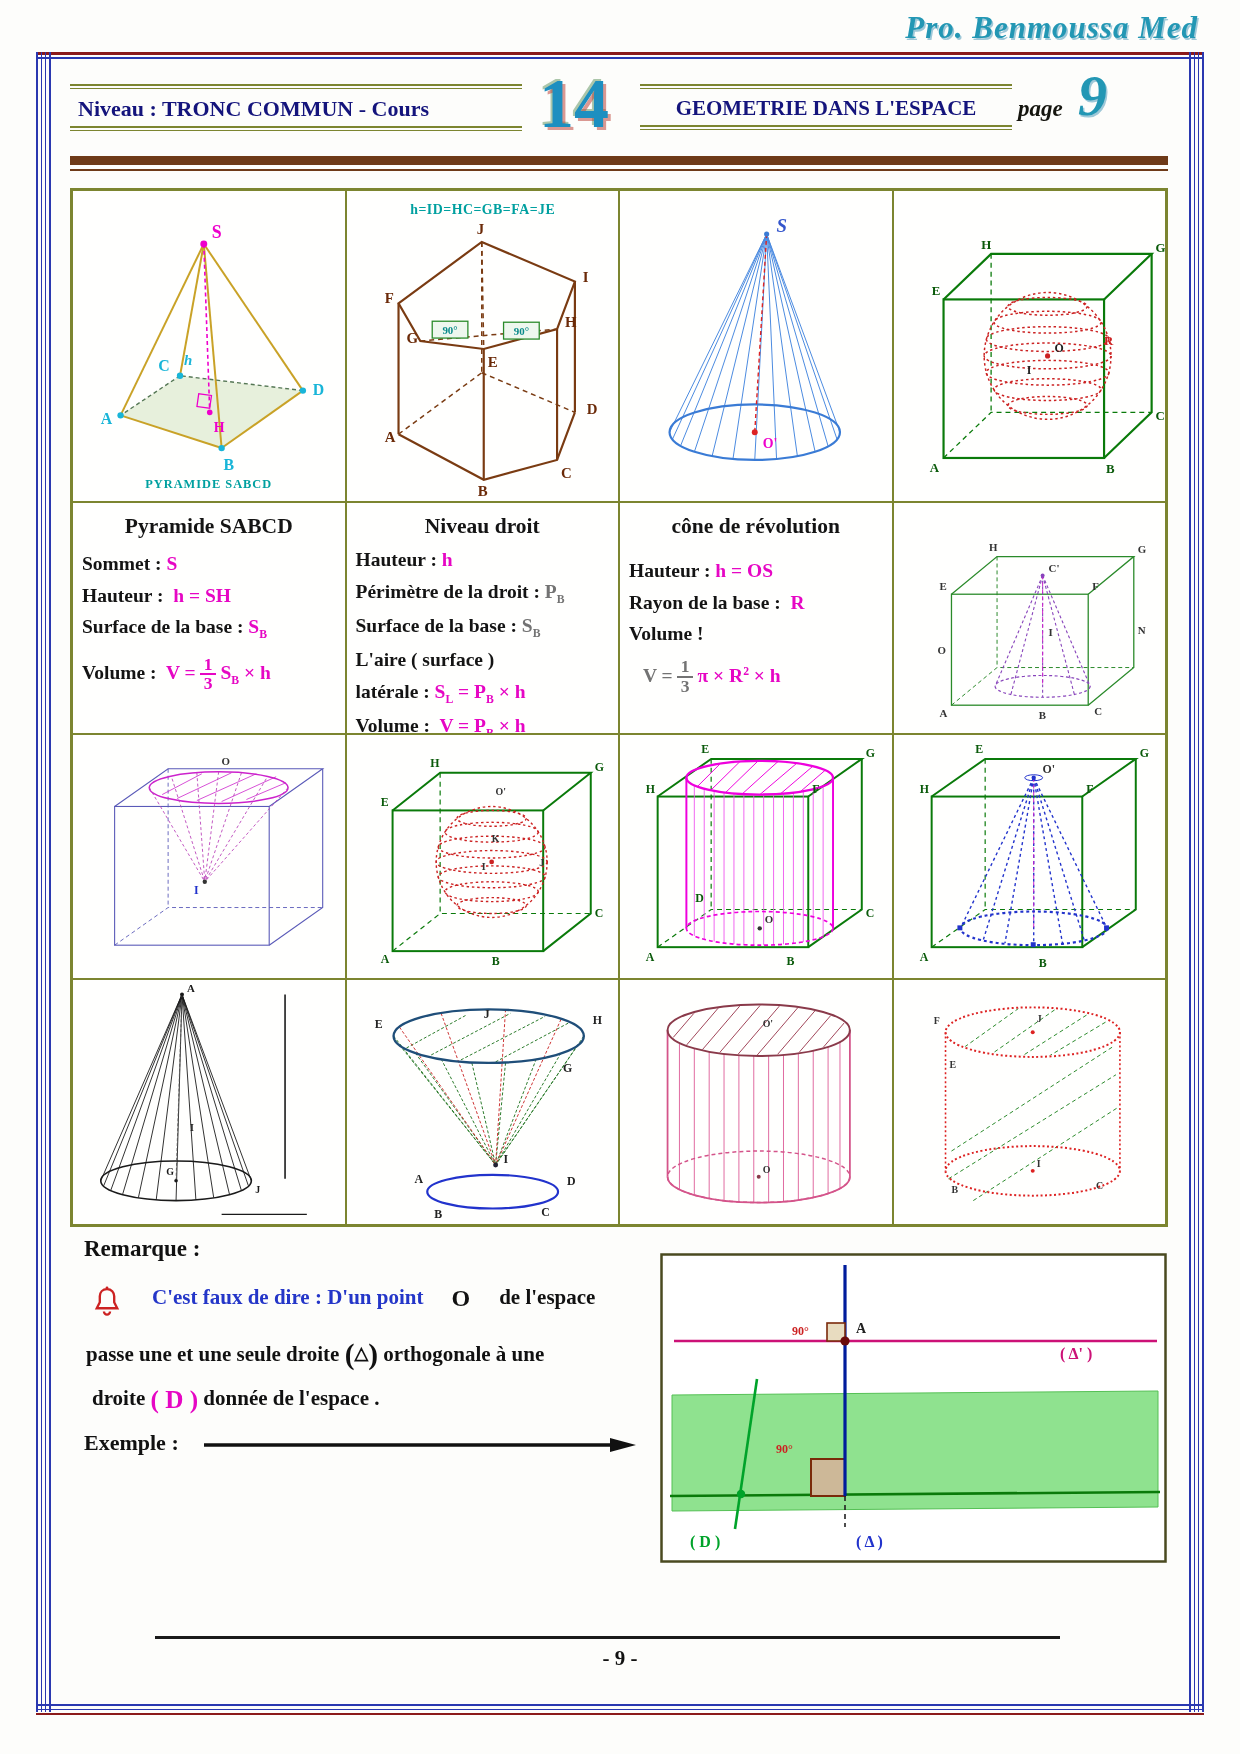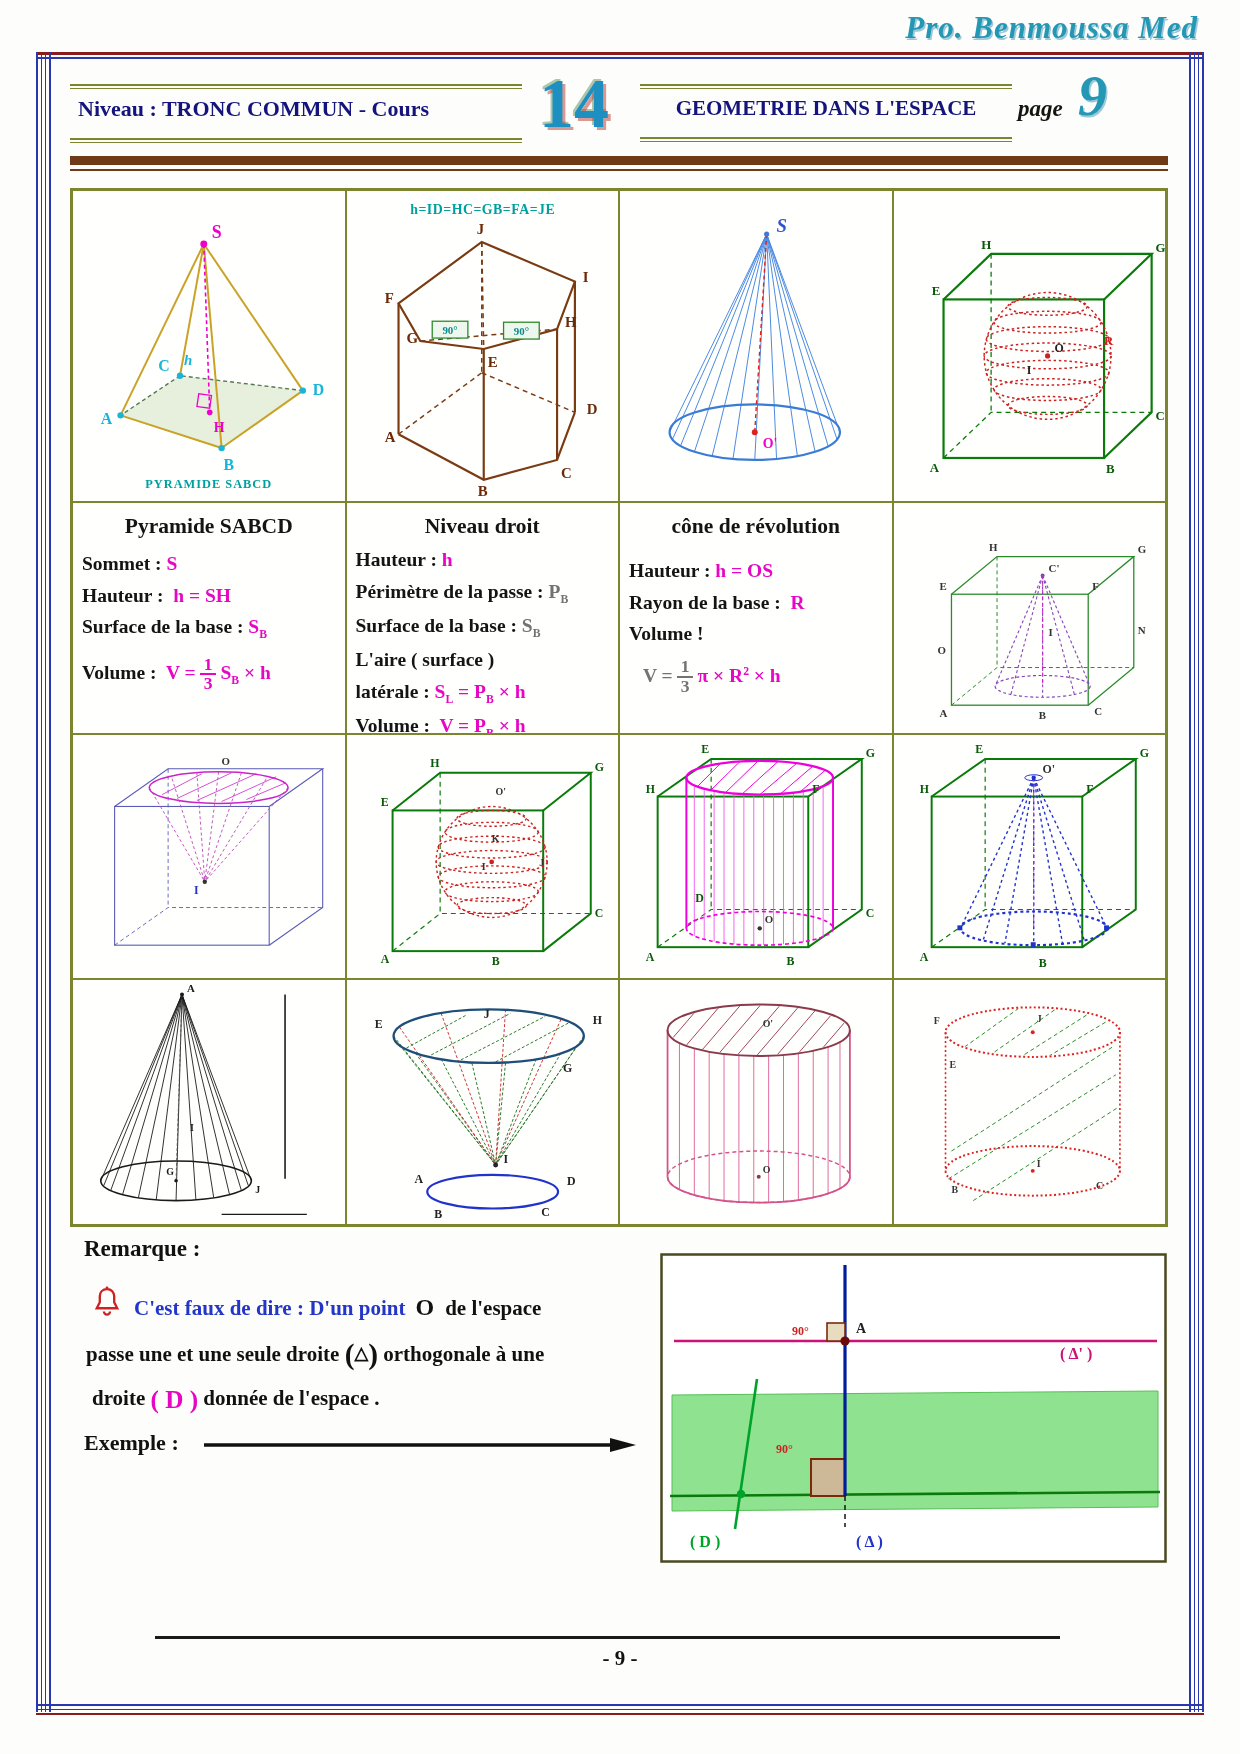--- a/index.html
+++ b/index.html
@@ -5,21 +5,21 @@
 *{margin:0;padding:0;box-sizing:border-box}
 body{background:#9a9a9a;font-family:"Liberation Serif",serif}
 .page{position:relative;width:1240px;height:1754px;background:#fdfdfb;overflow:hidden;margin:0 auto}
 
 .vl{position:absolute;top:52px;height:1660px;background:#2a38b0}
 .hl{position:absolute;left:36px;right:36px}
 
 .author{position:absolute;top:10px;right:42px;font-style:italic;font-weight:bold;font-size:31px;color:#2397b4;text-shadow:1.5px 1.5px 0 #9ec8d8;letter-spacing:1px}
 .hblock{position:absolute}
 .oliveline{height:1.6px;background:#7c8530}
-.hdr-text{color:#14147c;font-weight:bold;font-size:22px;padding:7px 8px 16px;white-space:nowrap}
+.hdr-text{color:#14147c;font-weight:bold;font-size:22px;padding:7px 8px 4px;white-space:nowrap}
 .h-num{position:absolute;left:524px;top:64px;width:100px;text-align:center;font-size:70px;font-weight:bold;color:#1d8fc0;text-shadow:3px 3px 0 rgba(190,70,60,.55),-2px -2px 0 rgba(70,130,70,.45)}
 .h-pageword{position:absolute;left:1018px;top:96px;font-style:italic;font-weight:bold;font-size:23px;color:#15150f}
 .h-pagenum{position:absolute;left:1078px;top:62px;font-style:italic;font-weight:bold;font-size:58px;color:#2397b4;text-shadow:1.5px 1.5px 0 #9ec8d8}
 .brownbar{position:absolute;left:70px;width:1098px;background:#6e3a18}
 
 .grid{position:absolute;left:70px;top:188px;width:1098px;display:grid;grid-template-columns:repeat(4,1fr);grid-template-rows:312px 232px 245px 246px;border:2.5px solid #7c8530;background:#fffffe}
 .gcell{border:1.5px solid #7c8530;position:relative;overflow:hidden}
 .gcell svg{display:block;width:100%;height:100%}
 svg text{font-family:"Liberation Serif",serif;font-weight:bold}
 
@@ -235,21 +235,21 @@
       <div class="tline"><span>Surface de la base :</span> <span class="mag"><span>S</span><sub>B</sub></span></div>
       <div class="tline" style="margin-top:12px"><span>Volume :</span>&nbsp; <span class="mag"><span>V =</span><span class="frac">
               <span class="fnum">1</span>
               <span class="fden">3</span>
             </span><span>S</span><sub>B</sub> <span>× h</span></span></div>
     </div>
 
     <div class="gcell tcell">
       <div class="ctitle" style="margin-bottom:2px">Niveau droit</div>
       <div class="tline"><span>Hauteur :</span> <span class="mag">h</span></div>
-      <div class="tline"><span>Périmètre de la passe :</span> <span class="blu"><span>P</span><sub>B</sub></span></div>
+      <div class="tline"><span>Périmètre de la droit :</span> <span class="blu"><span>P</span><sub>B</sub></span></div>
       <div class="tline"><span>Surface de la base :</span> <span class="blu"><span>S</span><sub>B</sub></span></div>
       <div class="tline">L'aire ( surface )</div>
       <div class="tline"><span>latérale :</span> <span class="mag"><span>S</span><sub>L</sub> <span>= P</span><sub>B</sub> <span>× h</span></span></div>
       <div class="tline"><span>Volume :</span>&nbsp; <span class="mag"><span>V = P</span><sub>B</sub> <span>× h</span></span></div>
     </div>
 
     <div class="gcell tcell">
       <div class="ctitle" style="margin-bottom:16px">cône de révolution</div>
       <div class="tline"><span>Hauteur :</span> <span class="mag">h = OS</span></div>
       <div class="tline"><span>Rayon de la base :</span>&nbsp; <span class="mag">R</span></div>
@@ -614,21 +614,21 @@
           <text x="144" y="188">I</text>
           <text x="58" y="214">B</text>
           <text x="204" y="210">C</text>
         </g>
       </svg>
     </div>
   </div>
 
   <div class="rheading">Remarque :</div>
 
-  <div class="rline" style="left:90px;top:1285px;display:flex;align-items:flex-end;gap:10px">
+  <div class="rline" style="left:90px;top:1285px;display:flex;align-items:flex-start;gap:28px">
     <svg width="34" height="36" viewBox="0 0 24 26">
       <path d="M12 3c-3.2 0-5.2 2.3-5.2 5.2v4.3L4.6 16.8h14.8l-2.2-4.3V8.2C17.2 5.3 15.2 3 12 3z" fill="none" stroke="#cc2222" stroke-width="1.7"></path>
       <path d="M9.8 19.2a2.2 2.2 0 0 0 4.4 0" fill="none" stroke="#cc2222" stroke-width="1.7"></path>
       <circle cx="12" cy="2" r="1" fill="#cc2222"></circle>
     </svg>
     <span class="rblue">C'est faux de dire : D'un point</span>
     <span class="obold">O</span>
     <span>de l'espace</span>
   </div>
 

